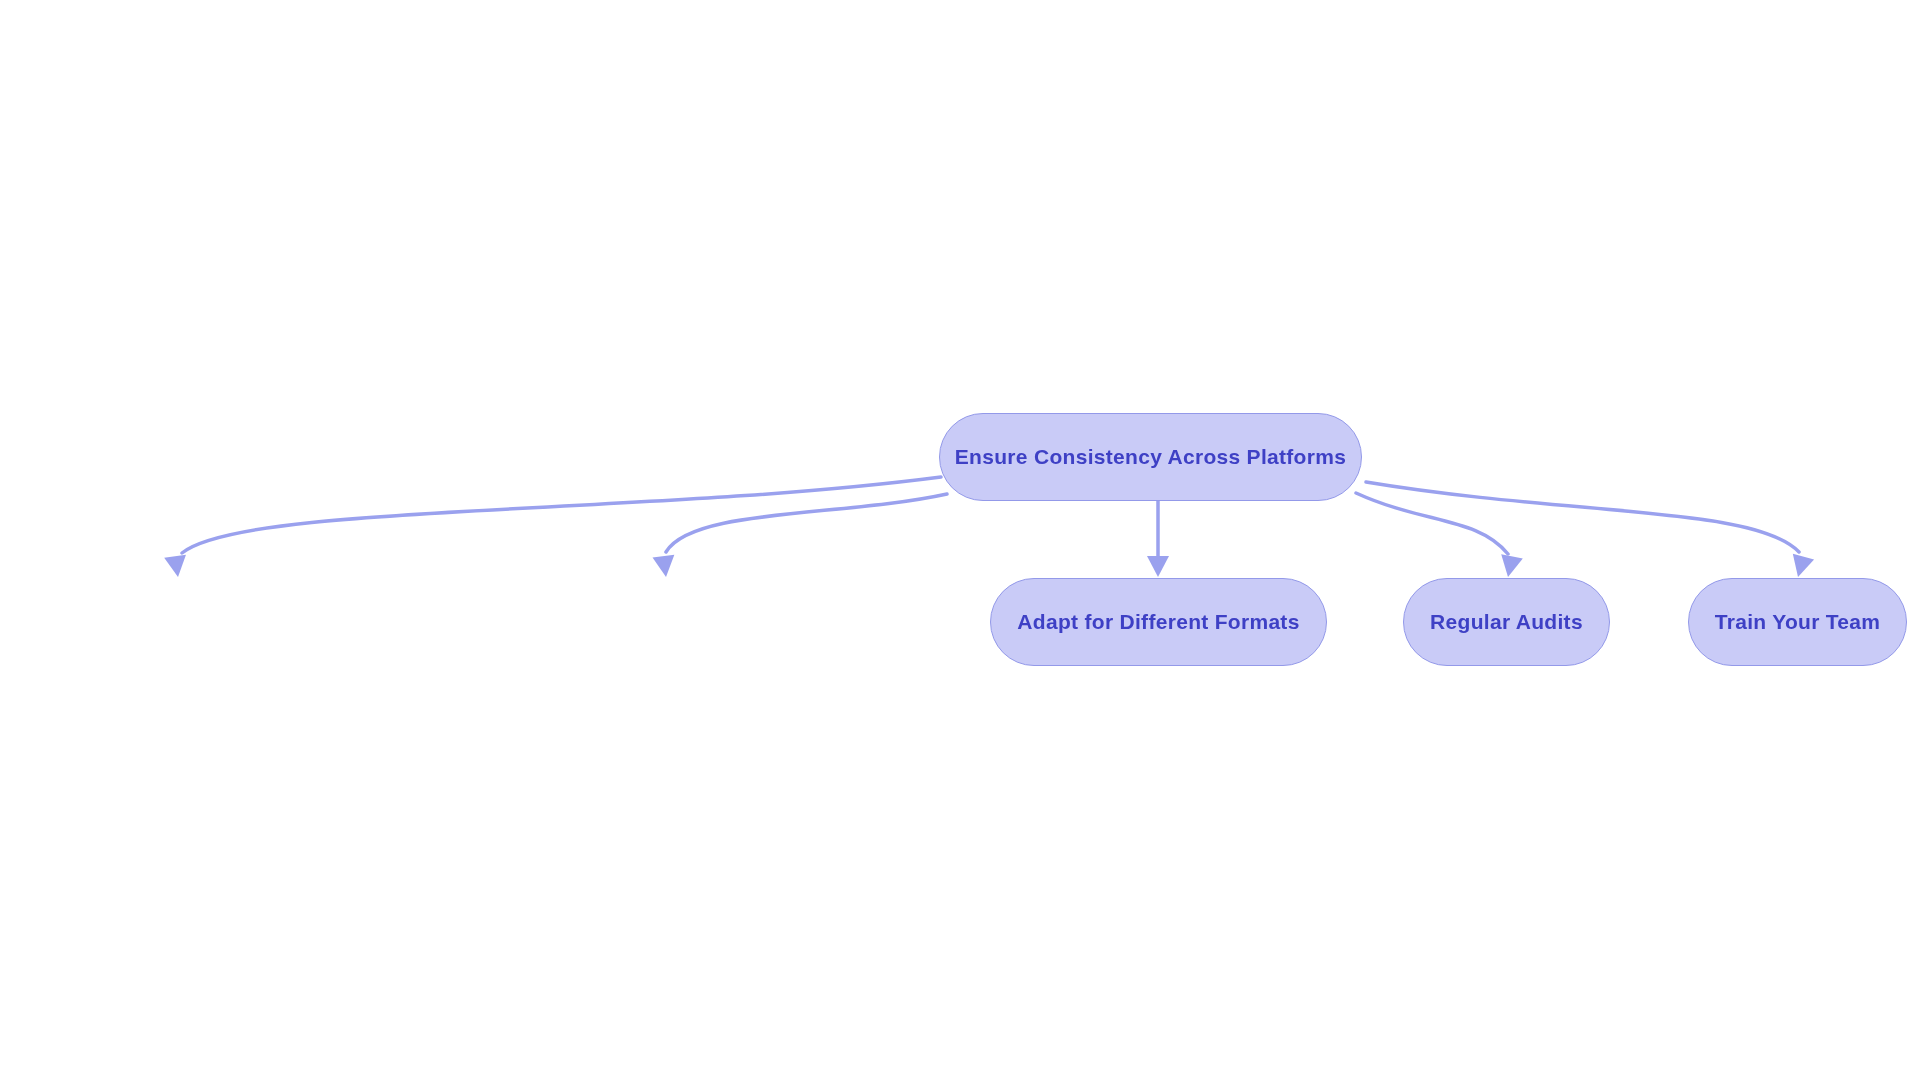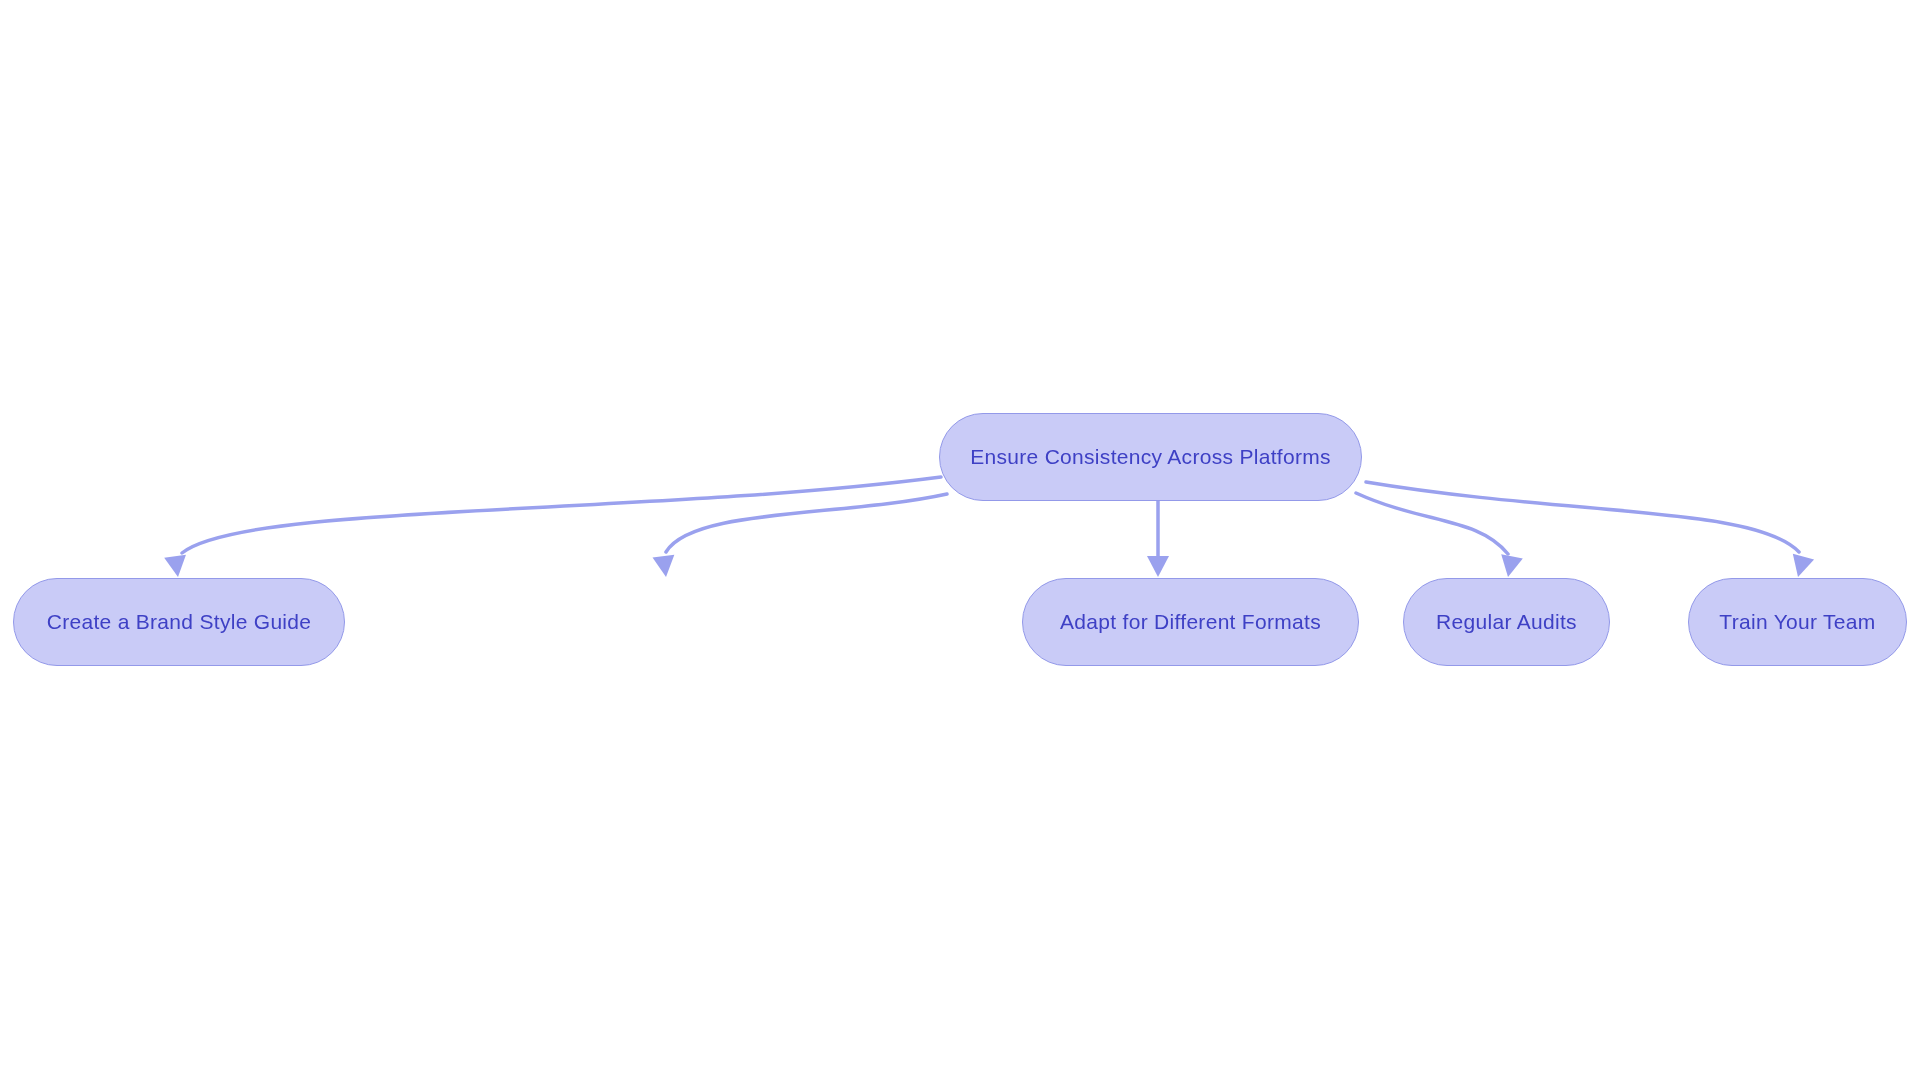--- a/index.html
+++ b/index.html
@@ -13,20 +13,21 @@
   body{
     width:1920px;height:1083px;
     background:var(--background);
     font-family:"Liberation Sans", sans-serif;
     overflow:hidden;
   }
   .canvas{
     position:relative;
     width:1552px;height:1083px;
     background:var(--background);
+    font-weight:bold;
   }
   .edges{
     position:absolute;left:0;top:0;
     width:1920px;height:1083px;
     pointer-events:none;
   }
   .edges path{
     fill:none;
     stroke:var(--edge);
     stroke-width:3.5;
@@ -48,21 +49,21 @@
     border-radius:44px;
     color:var(--text);
     font-size:21px;
     letter-spacing:0.3px;
     white-space:nowrap;
     text-align:center;
   }
   #n-root{left:939px;top:413px;width:423px;}
   #n-c0{left:13px;top:578px;width:332px;}
   #n-c1{left:430px;top:578px;width:482px;}
-  #n-c2{left:1022px;top:578px;width:337px;}
+  #n-c2{left:990px;top:578px;width:337px;}
   #n-c3{left:1403px;top:578px;width:207px;}
   #n-c4{left:1688px;top:578px;width:219px;}
 </style>
 </head>
 <body>
 
 <div class="canvas">
 
   <svg class="edges" viewBox="0 0 1920 1083" aria-hidden="true">
 
@@ -79,23 +80,20 @@
     <polygon points="-11,-21 11,-21 0,0" transform="translate(1508,577) rotate(11)"></polygon>
 
     <path d="M1366,482 C1570,516 1755,506 1799,552"></path>
     <polygon points="-11,-21 11,-21 0,0" transform="translate(1798,577) rotate(15)"></polygon>
   </svg>
 
   <div class="node" id="n-root">
     <span>Ensure Consistency Across Platforms</span>
   </div>
 
-  <div class="node" id="n-c0">
-    <span>Create a Brand Style Guide</span>
-  </div>
 
 
   <div class="node" id="n-c2">
     <span>Adapt for Different Formats</span>
   </div>
 
   <div class="node" id="n-c4">
     <span>Train Your Team</span>
   </div>
 

